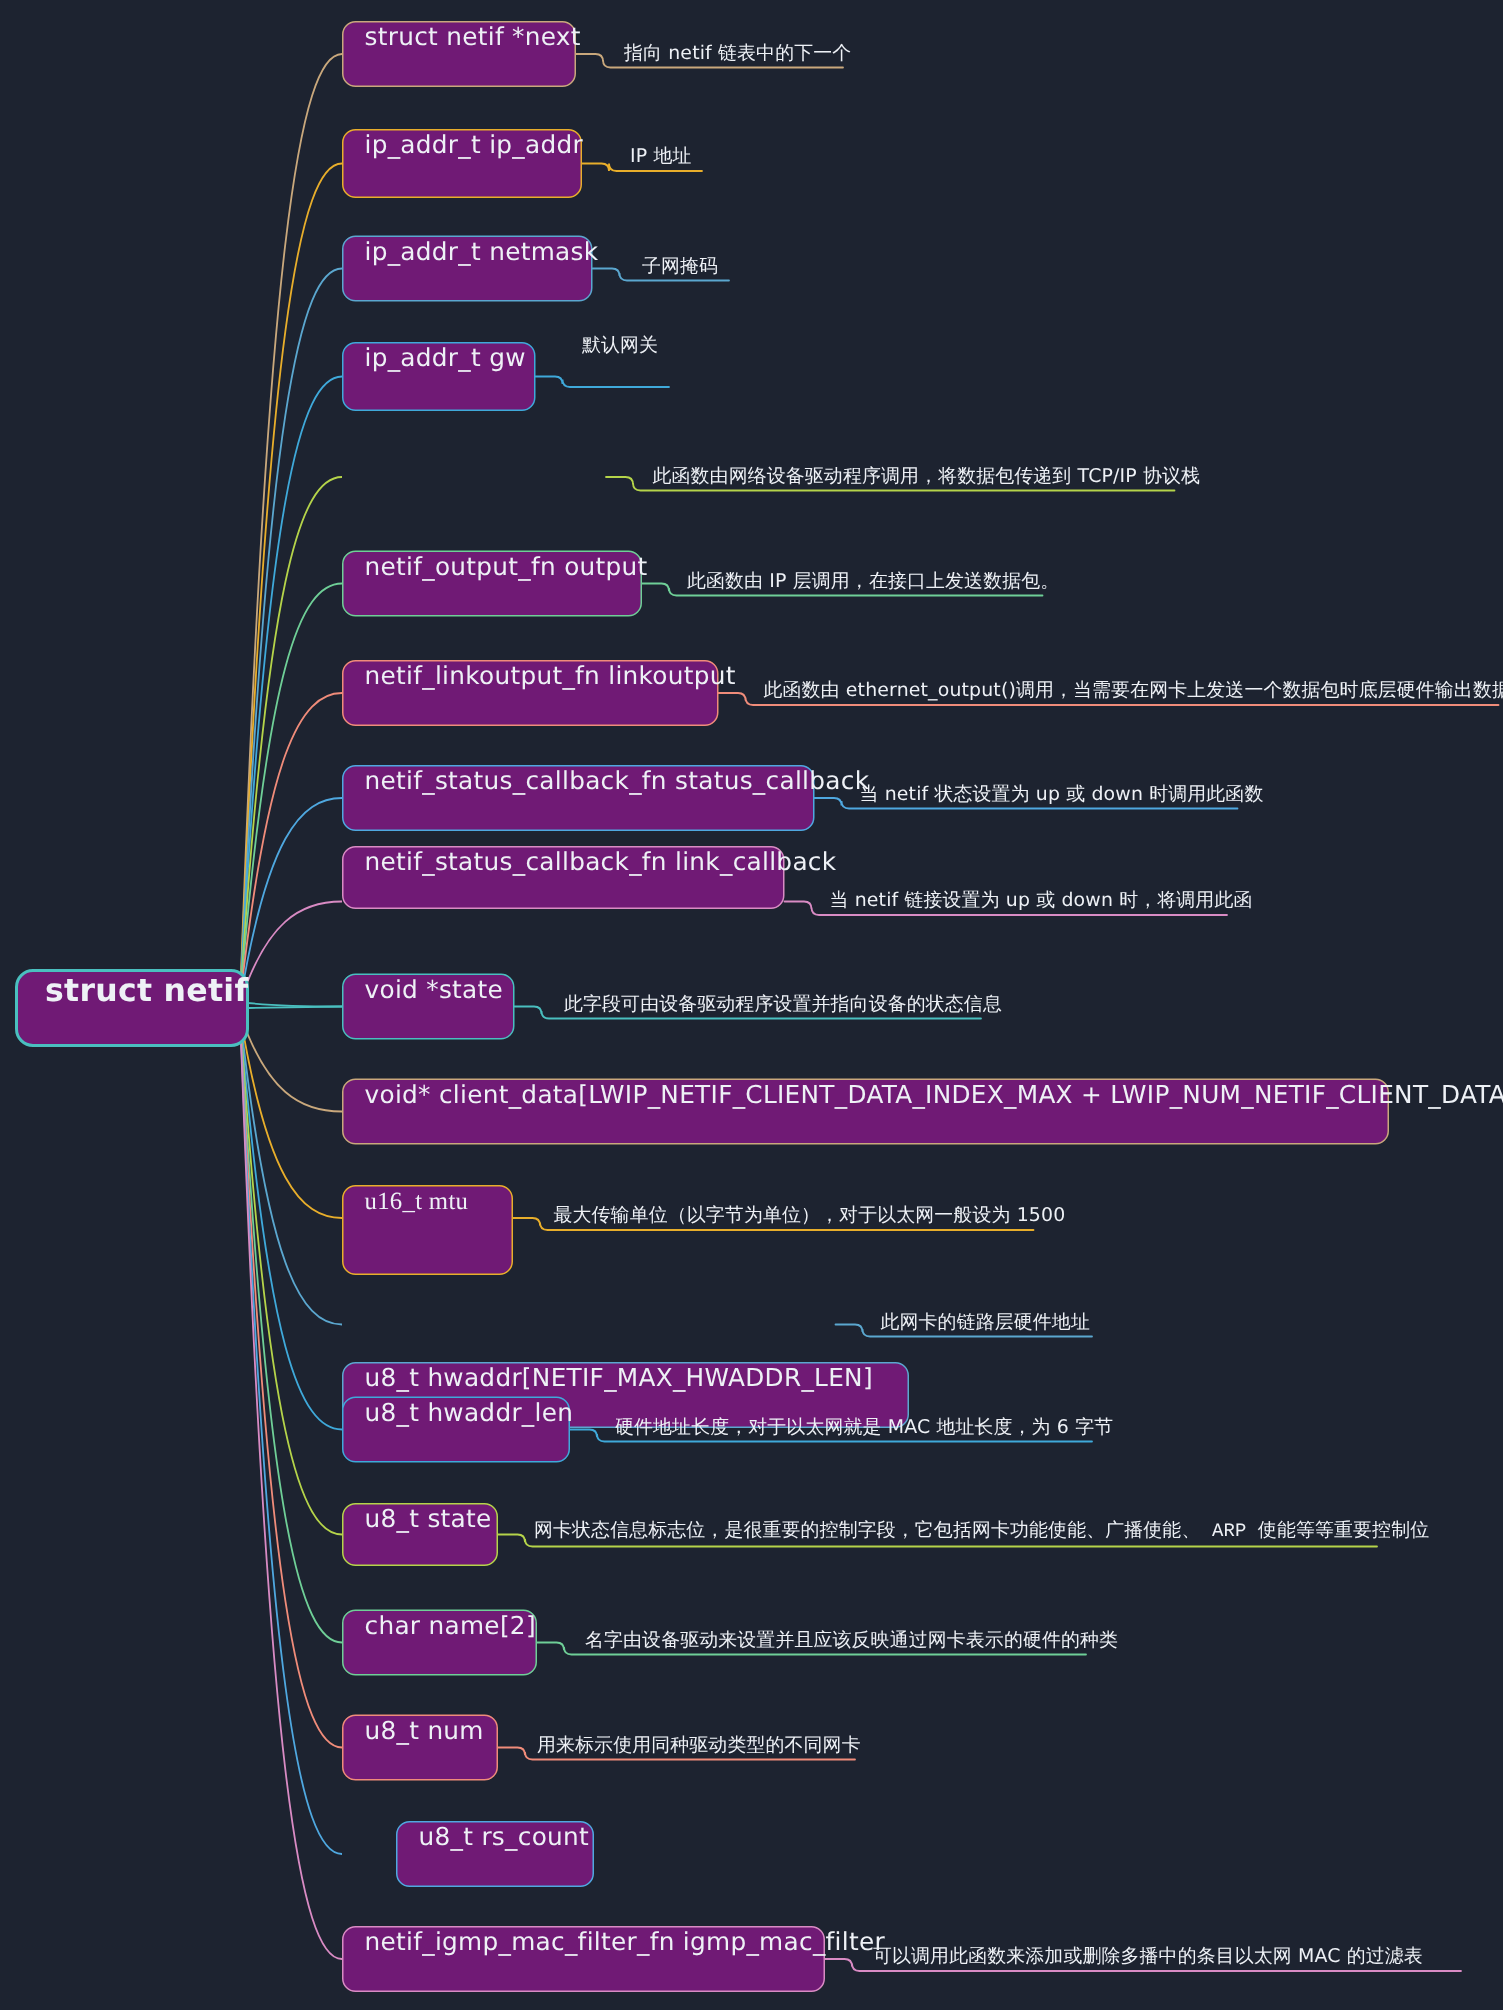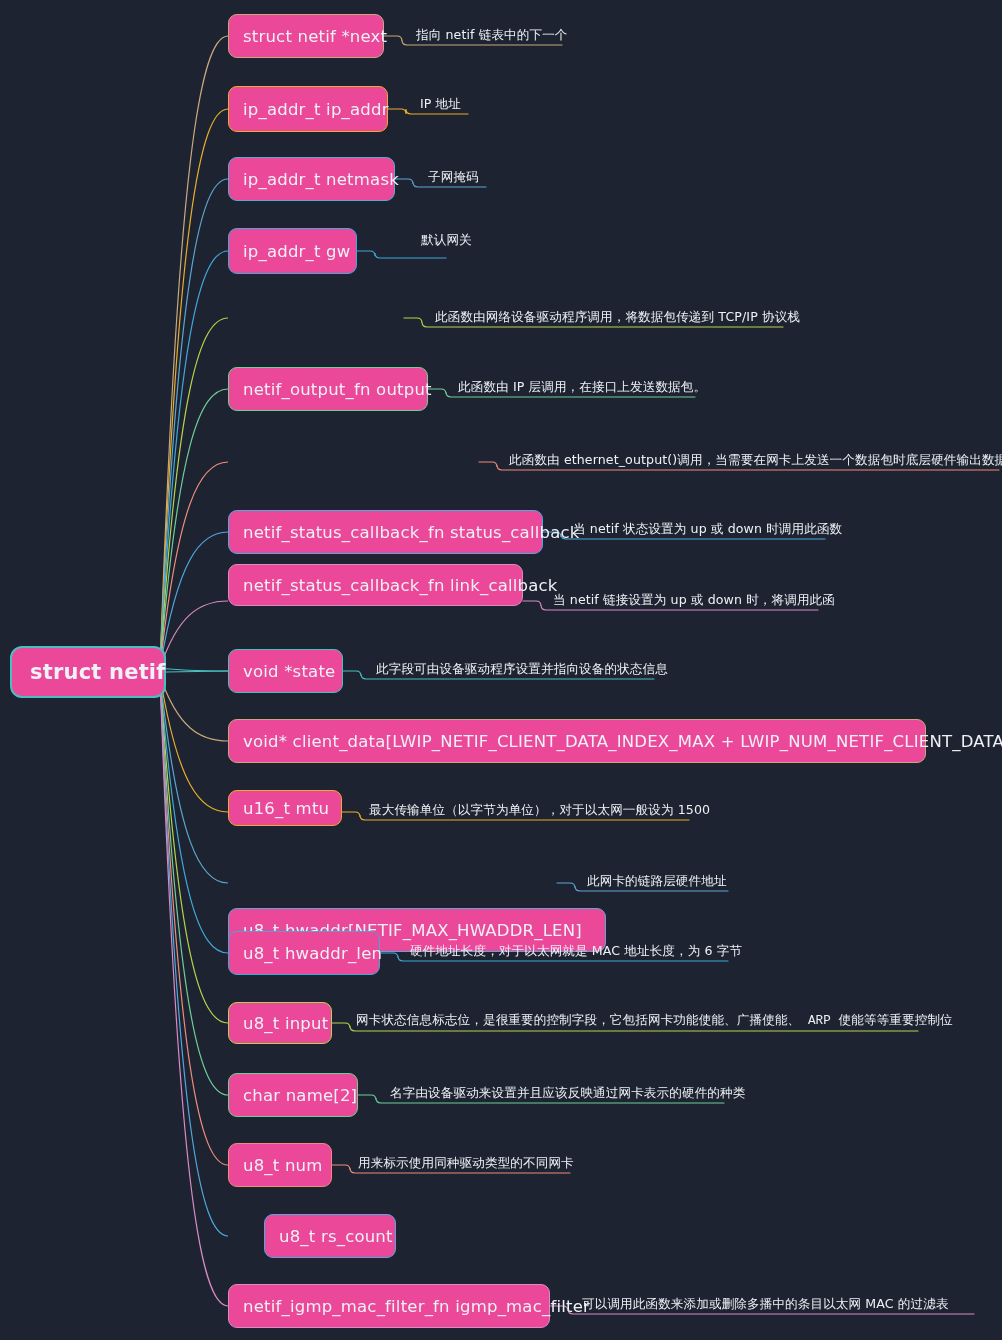--- a/index.html
+++ b/index.html
@@ -25,24 +25,23 @@
     left: 0; top: 0;
     width: 1002px;
     height: 1340px;
     pointer-events: none;
   }
   .node {
     position: absolute;
     box-sizing: border-box;
     border: 1.6px solid #888;
     border-radius: 9px;
-    background: #ec4899;
+    background: #701a75;
     color: #eef1f6;
     display: flex;
-    align-items: center;
     padding: 0 14px;
     font-size: 16.5px;
     letter-spacing: 0.2px;
     white-space: nowrap;
   }
   .node.root {
     border-width: 2.6px;
     border-radius: 12px;
     font-size: 21px;
     padding: 0 18px;
@@ -111,56 +110,59 @@
       <span>ip_addr_t ip_addr</span>
     </div>
     <div class="annot" style="left: 420px; top: 98px;">IP 地址</div>
     <div class="node" style="left: 228px; top: 157px; width: 167px; height: 44px; border-color: rgb(91, 167, 207);">
       <span>ip_addr_t netmask</span>
     </div>
     <div class="annot" style="left: 428px; top: 171px;">子网掩码</div>
     <div class="node" style="left: 228px; top: 228px; width: 129px; height: 46px; border-color: rgb(63, 169, 218);">
       <span>ip_addr_t gw</span>
     </div>
-    <div class="annot" style="left: 388px; top: 234px; margin-left: 33px;">默认网关</div>
+    <div class="annot" style="left: 388px; top: 224px;">默认网关</div>
     <div class="annot" style="left: 435px; top: 311px;">此函数由网络设备驱动程序调用，将数据包传递到 TCP/IP 协议栈</div>
     <div class="node" style="left: 228px; top: 367px; width: 200px; height: 44px; border-color: rgb(111, 207, 151);">
       <span>netif_output_fn output</span>
     </div>
     <div class="annot" style="left: 458px; top: 381px;">此函数由 IP 层调用，在接口上发送数据包。</div>
+    <div class="node" style="left: 228px; top: 440px; width: 251px; height: 44px; border-color: rgb(240, 140, 122);">
+      <span>netif_linkoutput_fn linkoutput</span>
+    </div>
     <div class="annot" style="left: 509px; top: 454px;">此函数由 ethernet_output()调用，当需要在网卡上发送一个数据包时底层硬件输出数据函数</div>
     <div class="node" style="left: 228px; top: 510px; width: 315px; height: 44px; border-color: rgb(79, 168, 224);">
       <span>netif_status_callback_fn status_callback</span>
     </div>
     <div class="annot" style="left: 573px; top: 523px;">当 netif 状态设置为 up 或 down 时调用此函数</div>
     <div class="node" style="left: 228px; top: 564px; width: 295px; height: 42px; border-color: rgb(217, 139, 196);">
       <span>netif_status_callback_fn link_callback</span>
     </div>
     <div class="annot" style="left: 553px; top: 594px;">当 netif 链接设置为 up 或 down 时，将调用此函</div>
     <div class="node" style="left: 228px; top: 649px; width: 115px; height: 44px; border-color: rgb(74, 191, 191);">
       <span>void *state</span>
     </div>
     <div class="annot" style="left: 376px; top: 663px;">此字段可由设备驱动程序设置并指向设备的状态信息</div>
     <div class="node" style="left: 228px; top: 719px; width: 698px; height: 44px; border-color: rgb(201, 168, 124);">
       <span>void* client_data[LWIP_NETIF_CLIENT_DATA_INDEX_MAX + LWIP_NUM_NETIF_CLIENT_DATA]</span>
     </div>
-    <div class="node" style="left: 228px; top: 790px; width: 114px; height: 36px; border-color: rgb(232, 174, 43);">
+    <div class="node" style="left: 228px; top: 790px; width: 114px; height: 60px; border-color: rgb(232, 174, 43); font-family: Liberation Serif, serif;">
       <span>u16_t mtu</span>
     </div>
     <div class="annot" style="left: 369px; top: 804px;">最大传输单位（以字节为单位），对于以太网一般设为 1500</div>
     <div class="node" style="left: 228px; top: 908px; width: 378px; height: 44px; border-color: rgb(91, 167, 207);">
       <span>u8_t hwaddr[NETIF_MAX_HWADDR_LEN]</span>
     </div>
     <div class="annot" style="left: 587px; top: 875px;">此网卡的链路层硬件地址</div>
     <div class="node" style="left: 228px; top: 931px; width: 152px; height: 44px; border-color: rgb(63, 169, 218);">
       <span>u8_t hwaddr_len</span>
     </div>
     <div class="annot" style="left: 410px; top: 945px;">硬件地址长度，对于以太网就是 MAC 地址长度，为 6 字节</div>
     <div class="node" style="left: 228px; top: 1002px; width: 104px; height: 42px; border-color: rgb(181, 212, 74);">
-      <span>u8_t input</span>
+      <span>u8_t state</span>
     </div>
     <div class="annot" style="left: 356px; top: 1015px; font-family: Liberation Mono, monospace;">网卡状态信息标志位，是很重要的控制字段，它包括网卡功能使能、广播使能、 ARP 使能等等重要控制位</div>
     <div class="node" style="left: 228px; top: 1073px; width: 130px; height: 44px; border-color: rgb(111, 207, 151);">
       <span>char name[2]</span>
     </div>
     <div class="annot" style="left: 390px; top: 1087px;">名字由设备驱动来设置并且应该反映通过网卡表示的硬件的种类</div>
     <div class="node" style="left: 228px; top: 1143px; width: 104px; height: 44px; border-color: rgb(240, 140, 122);">
       <span>u8_t num</span>
     </div>
     <div class="annot" style="left: 358px; top: 1157px;">用来标示使用同种驱动类型的不同网卡</div>

